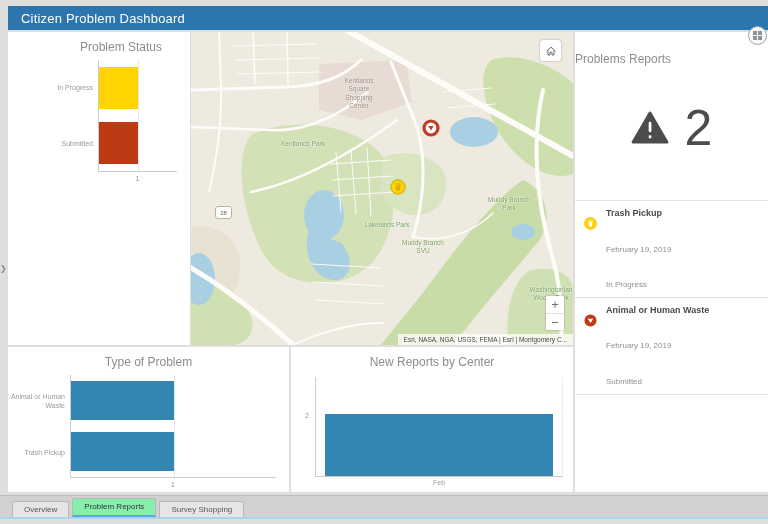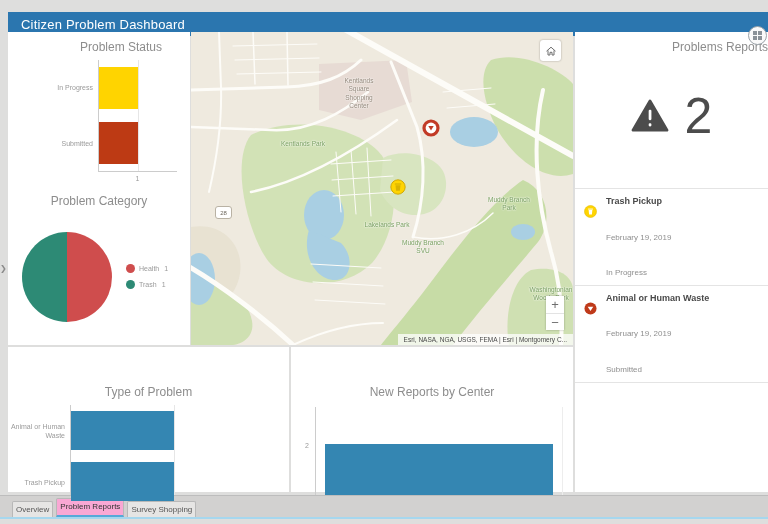--- a/index.html
+++ b/index.html
@@ -1,37 +1,37 @@
 <!DOCTYPE html>
 <html><head>
 <meta charset="utf-8">
 <style>
   html,body{margin:0;padding:0;}
   body{width:768px;height:524px;background:#dededd;font-family:"Liberation Sans",sans-serif;overflow:hidden;}
   .page{position:relative;width:768px;height:524px;background:#dededd;}
 
   
-  .header{position:absolute;left:8px;top:12px;right:0;height:24px;background:#2b76af;color:#fff;
+  .header{position:absolute;left:8px;top:6px;right:0;height:24px;background:#2b76af;color:#fff;
           display:flex;align-items:center;padding-left:13px;font-size:13px;letter-spacing:.2px;}
 
   
   .panel{position:absolute;background:#fff;box-sizing:border-box;}
   .left-panel{left:8px;top:32px;width:182px;height:313px;display:flex;flex-direction:column;}
   .map-panel{left:191px;top:32px;width:382px;height:313px;background:#efeadf;overflow:hidden;}
   .right-panel{left:575px;top:32px;width:193px;height:460px;}
   .bl-panel{left:8px;top:347px;width:281px;height:145px;}
   .br-panel{left:291px;top:347px;width:282px;height:145px;}
 
   
   .chart{display:flex;flex-direction:column;box-sizing:border-box;}
   .chart-title{text-align:center;color:#8d8d8d;font-size:12px;padding-top:8px;flex:none;}
   .chart-mount{flex:1;display:flex;flex-direction:column;min-height:0;}
   #chart-problem_status{height:154px;padding-left:44px;}
   #chart-problem_category{height:159px;}
-  .bl-panel .chart,.br-panel .chart{height:100%;margin-top:30px;}
+  .bl-panel .chart,.br-panel .chart{height:100%;}
 
   
   .hbar-body{flex:1;display:flex;min-height:0;padding-top:6px;}
   .hbar-labels{display:flex;flex-direction:column;flex:none;}
   #chart-problem_status .hbar-labels{width:46px;}
   #chart-type_of_problem .hbar-labels{width:62px;}
   .hbar-cat{flex:1;display:flex;align-items:center;justify-content:flex-end;text-align:right;
             font-size:7px;color:#9a9a9a;padding-right:5px;line-height:1.3;}
   .hbar-plot{flex:1;position:relative;border-left:1px solid #ccc;border-bottom:1px solid #ccc;
              display:flex;flex-direction:column;margin-right:13px;}
@@ -72,39 +72,39 @@
             box-shadow:0 0 2px rgba(0,0,0,.35);display:flex;align-items:center;justify-content:center;z-index:4;cursor:pointer;}
   .map-zoom{position:absolute;right:9px;bottom:15px;width:18px;z-index:4;box-shadow:0 0 2px rgba(0,0,0,.3);}
   .map-zoom .zbtn{width:18px;height:17px;background:#fff;color:#6e6e6e;font-size:13px;line-height:17px;
                   text-align:center;cursor:pointer;box-sizing:border-box;}
   .map-zoom .zbtn + .zbtn{border-top:1px solid #e3e3e3;}
   .map-attr{position:absolute;right:0;bottom:0;background:rgba(255,255,255,.75);font-size:6.5px;color:#4a4a4a;
             padding:2px 6px;white-space:nowrap;z-index:3;}
 
   
   .right-panel{overflow:visible;}
-  .rp-title{text-align:right;color:#8d8d8d;font-size:12px;padding-top:8px;}
+  .rp-title{text-align:left;color:#8d8d8d;font-size:12px;padding-top:20px;}
   .indicator{display:flex;align-items:center;justify-content:center;gap:16px;margin-top:32px;height:60px;}
   .indicator-num{font-size:50px;color:#4c4c4c;font-weight:500;}
   .reports-list{margin-top:42px;border-top:1px solid #e4e4e4;}
   .report-item{display:flex;padding:6px 10px 6px 9px;border-bottom:1px solid #e4e4e4;cursor:pointer;}
   .report-icon{flex:none;width:15px;padding-top:9px;margin-right:7px;}
   .report-title{font-size:9px;font-weight:bold;color:#4a4a4a;line-height:1.4;}
   .report-sub{font-size:8px;color:#8f8f8f;line-height:1.45;margin-top:24px;}
   .menu-btn{position:absolute;right:1px;top:-6px;width:17px;height:17px;border-radius:50%;background:#fafafa;
             border:1px solid #9aa2a8;display:flex;align-items:center;justify-content:center;cursor:pointer;z-index:5;}
   .menu-glyph{width:9px;height:9px;display:grid;grid-template-columns:1fr 1fr;gap:1px;}
   .menu-glyph i{background:#8b9298;display:block;}
 
   
   .tabbar{position:absolute;left:0;top:495px;width:768px;height:22px;background:#d2d1d0;border-top:1px solid #bdbdbd;
           display:flex;align-items:flex-end;padding-left:12px;box-sizing:border-box;}
   .tab{height:15px;line-height:15px;font-size:8px;color:#555;background:#e6e5e4;border:1px solid #b8b8b8;
-       border-bottom:none;padding:0 3px;margin-right:3px;border-radius:2px 2px 0 0;cursor:pointer;}
-  .tab.active{background:#f9a8d4;color:#333;border-bottom:2px solid #56a9d8;height:16px;}
+       border-bottom:none;padding:0 11px;margin-right:3px;border-radius:2px 2px 0 0;cursor:pointer;}
+  .tab.active{background:#86efac;color:#333;border-bottom:2px solid #56a9d8;height:16px;}
   .bottomline{position:absolute;left:0;top:517px;width:768px;height:2px;background:#a6d7ee;}
 
   .left-expander{position:absolute;left:0;top:260px;width:8px;height:16px;color:#8a8a8a;font-size:8px;
                  display:flex;align-items:center;cursor:pointer;z-index:6;}
 </style>
 </head>
 <body>
 
 <div class="page">
 
@@ -126,40 +126,20 @@
               <div class="hbar-band">
                 <div class="hbar-bar" style="width: 50%; background: rgb(255, 212, 0);"></div>
               </div>
               <div class="hbar-band">
                 <div class="hbar-bar" style="width: 50%; background: rgb(189, 58, 20);"></div>
               </div>
             </div>
           </div>
           <div class="hbar-axis">
             <span class="xtick" style="left: 50%;">1</span>
-          </div>
-        </div>
-    </div>
-    <div class="chart" id="chart-problem_category">
-      <div class="chart-title">Problem Category</div>
-      <div class="chart-mount" id="mount-problem_category">
-          <div class="pie-body">
-            <div class="pie-circle" style="background: conic-gradient(rgb(207, 77, 77) 0deg, rgb(207, 77, 77) 180deg, rgb(45, 138, 117) 180deg, rgb(45, 138, 117) 360deg);"></div>
-            <div class="pie-legend">
-              <div class="legend-item">
-                <span class="legend-dot" style="background: rgb(207, 77, 77);"></span>
-                <span>Health</span>
-                <span class="legend-val">1</span>
-              </div>
-              <div class="legend-item">
-                <span class="legend-dot" style="background: rgb(45, 138, 117);"></span>
-                <span>Trash</span>
-                <span class="legend-val">1</span>
-              </div>
-            </div>
           </div>
         </div>
     </div>
   </div>
 
   <div class="panel map-panel">
     <svg class="basemap" width="382" height="313" viewBox="0 0 382 313">
       <rect width="382" height="313" fill="#efeadf"></rect>
       <path d="M0,195 C40,188 62,228 42,260 C22,292 0,282 0,282 Z" fill="#e8e2d2"></path>
 

